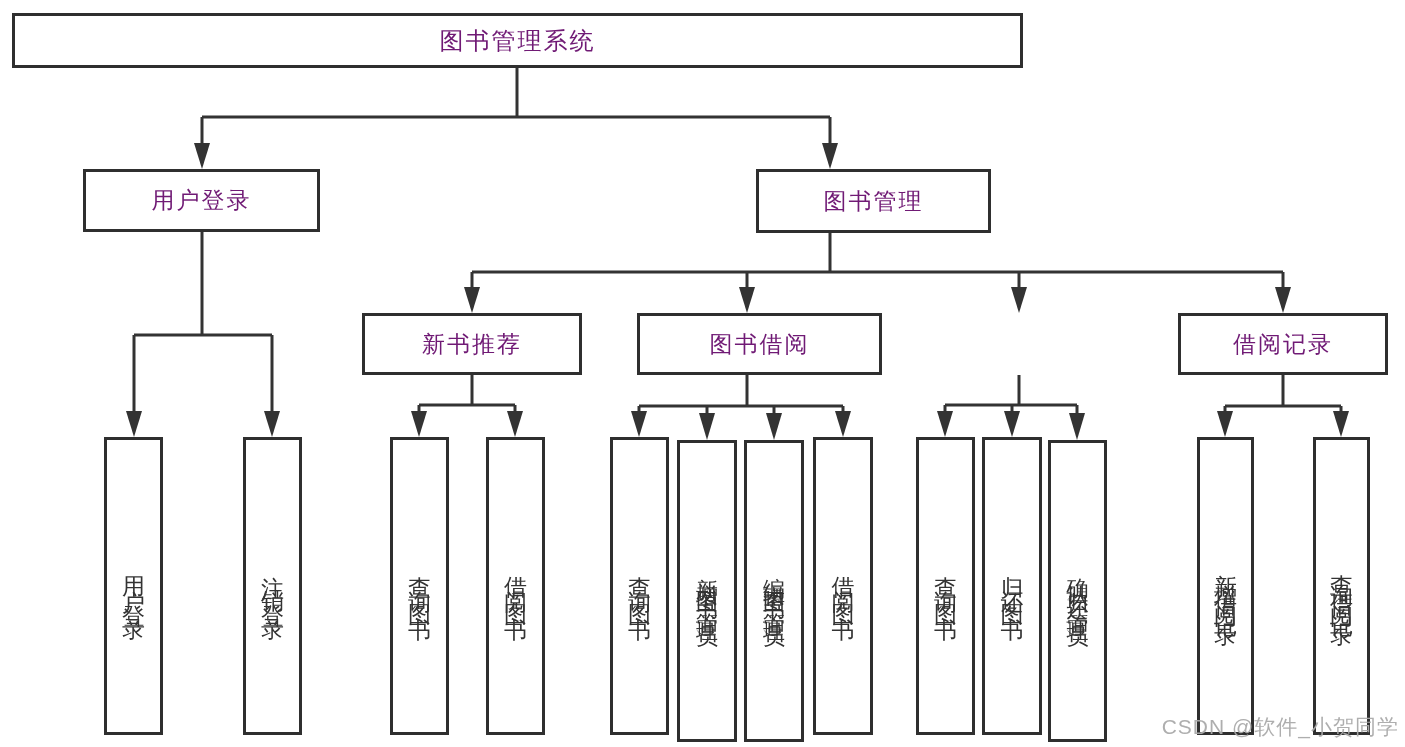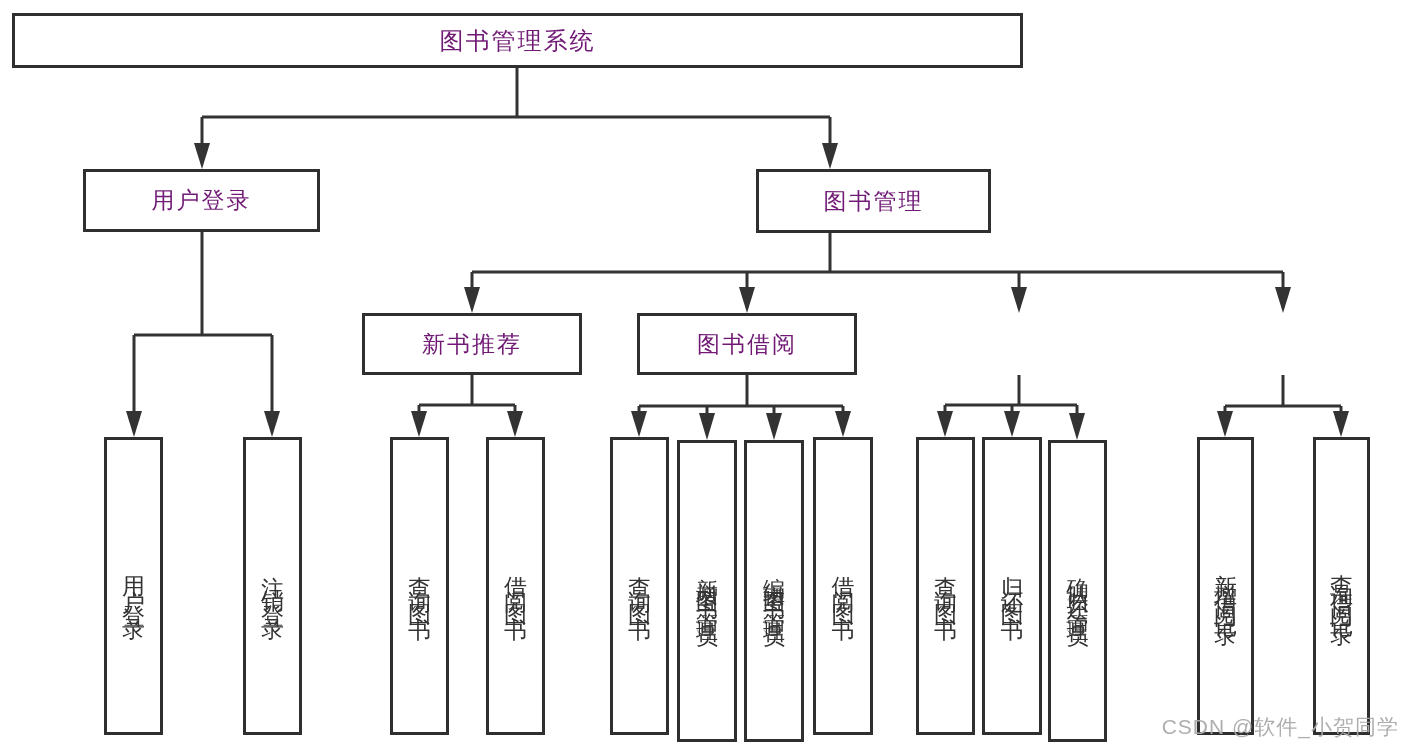--- a/index.html
+++ b/index.html
@@ -131,22 +131,25 @@
   <div class="node" style="left:83px;top:169px;width:237px;height:63px;">
     <span class="hlabel">用户登录</span>
   </div>
   <div class="node" style="left:712px;top:169px;width:235px;height:64px;margin-left:44px;">
     <span class="hlabel">图书管理</span>
   </div>
 
   <div class="node" style="left:362px;top:313px;width:220px;height:62px;">
     <span class="hlabel">新书推荐</span>
   </div>
-  <div class="node" style="left:637px;top:313px;width:220px;height:62px;">
+  <div class="node" style="left:637px;top:313px;width:245px;height:62px;">
     <span class="hlabel">图书借阅</span>
+  </div>
+  <div class="node" style="left:1178px;top:313px;width:210px;height:62px;">
+    <span class="hlabel">借阅记录</span>
   </div>
 
   <div class="node" style="left:104px;top:437px;width:59px;height:298px;">
     <span class="vlabel">用户登录</span>
   </div>
   <div class="node" style="left:243px;top:437px;width:59px;height:298px;">
     <span class="vlabel">注销登录</span>
   </div>
 
   <div class="node" style="left:390px;top:437px;width:59px;height:298px;">

